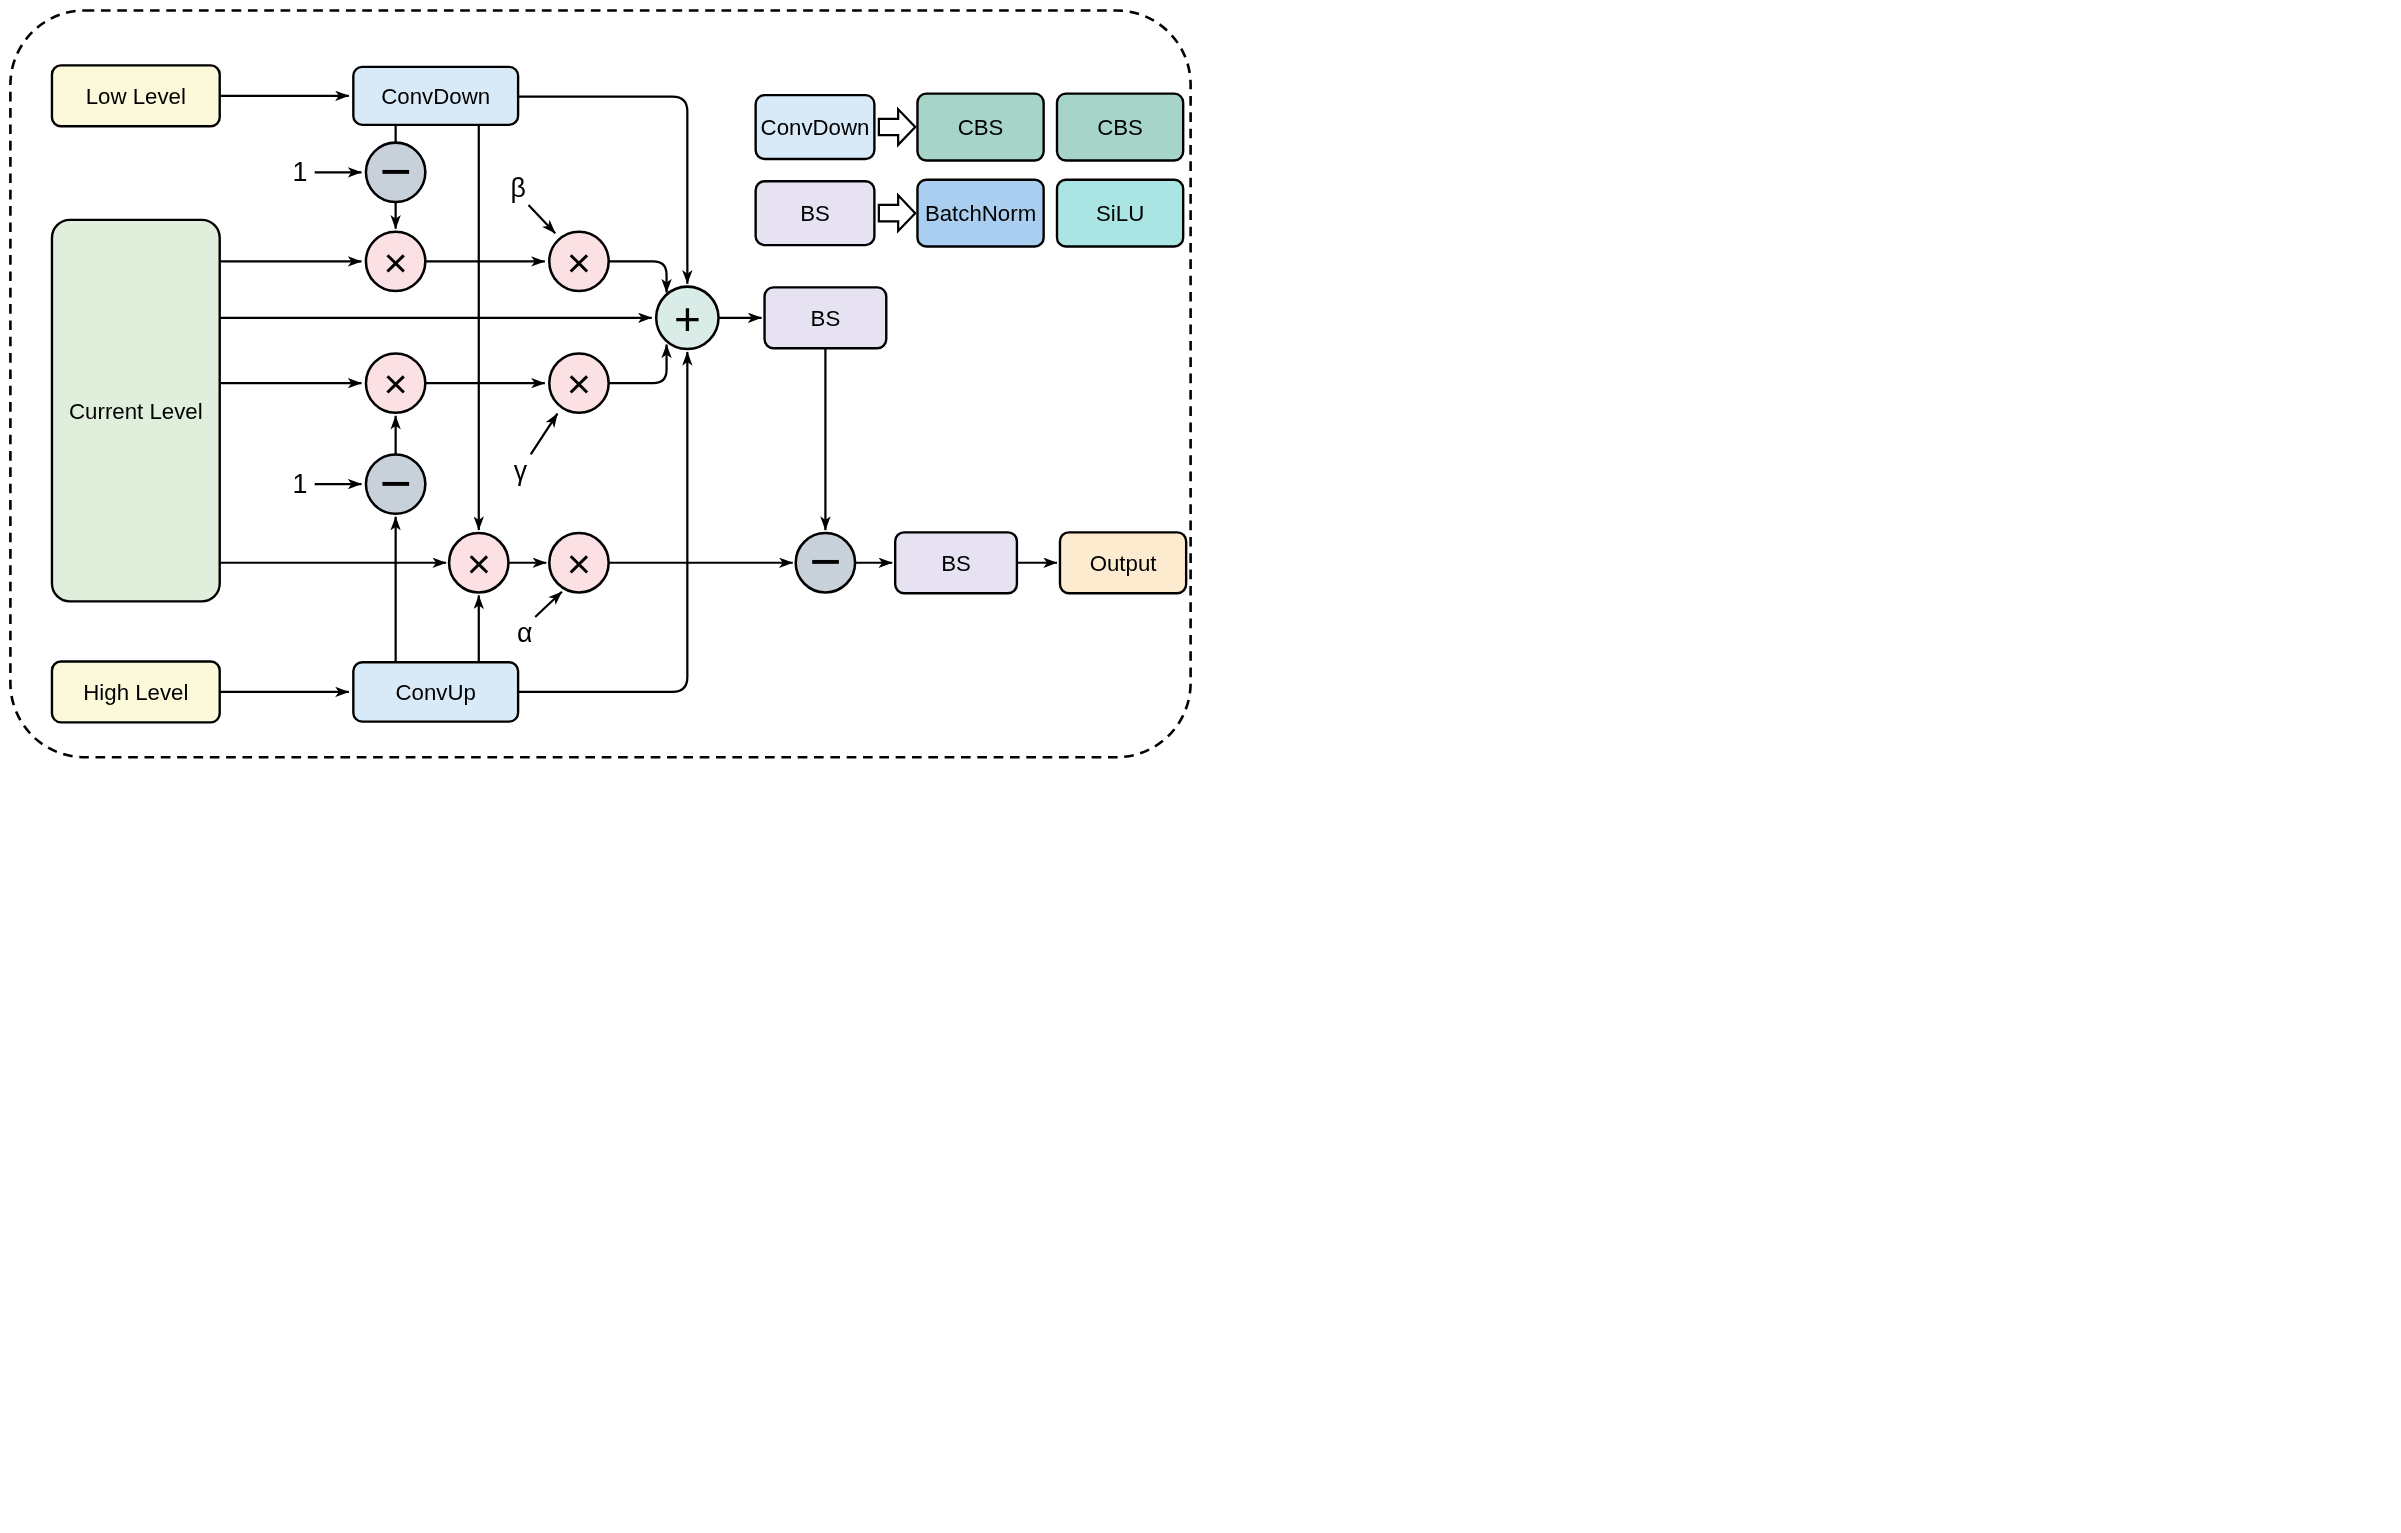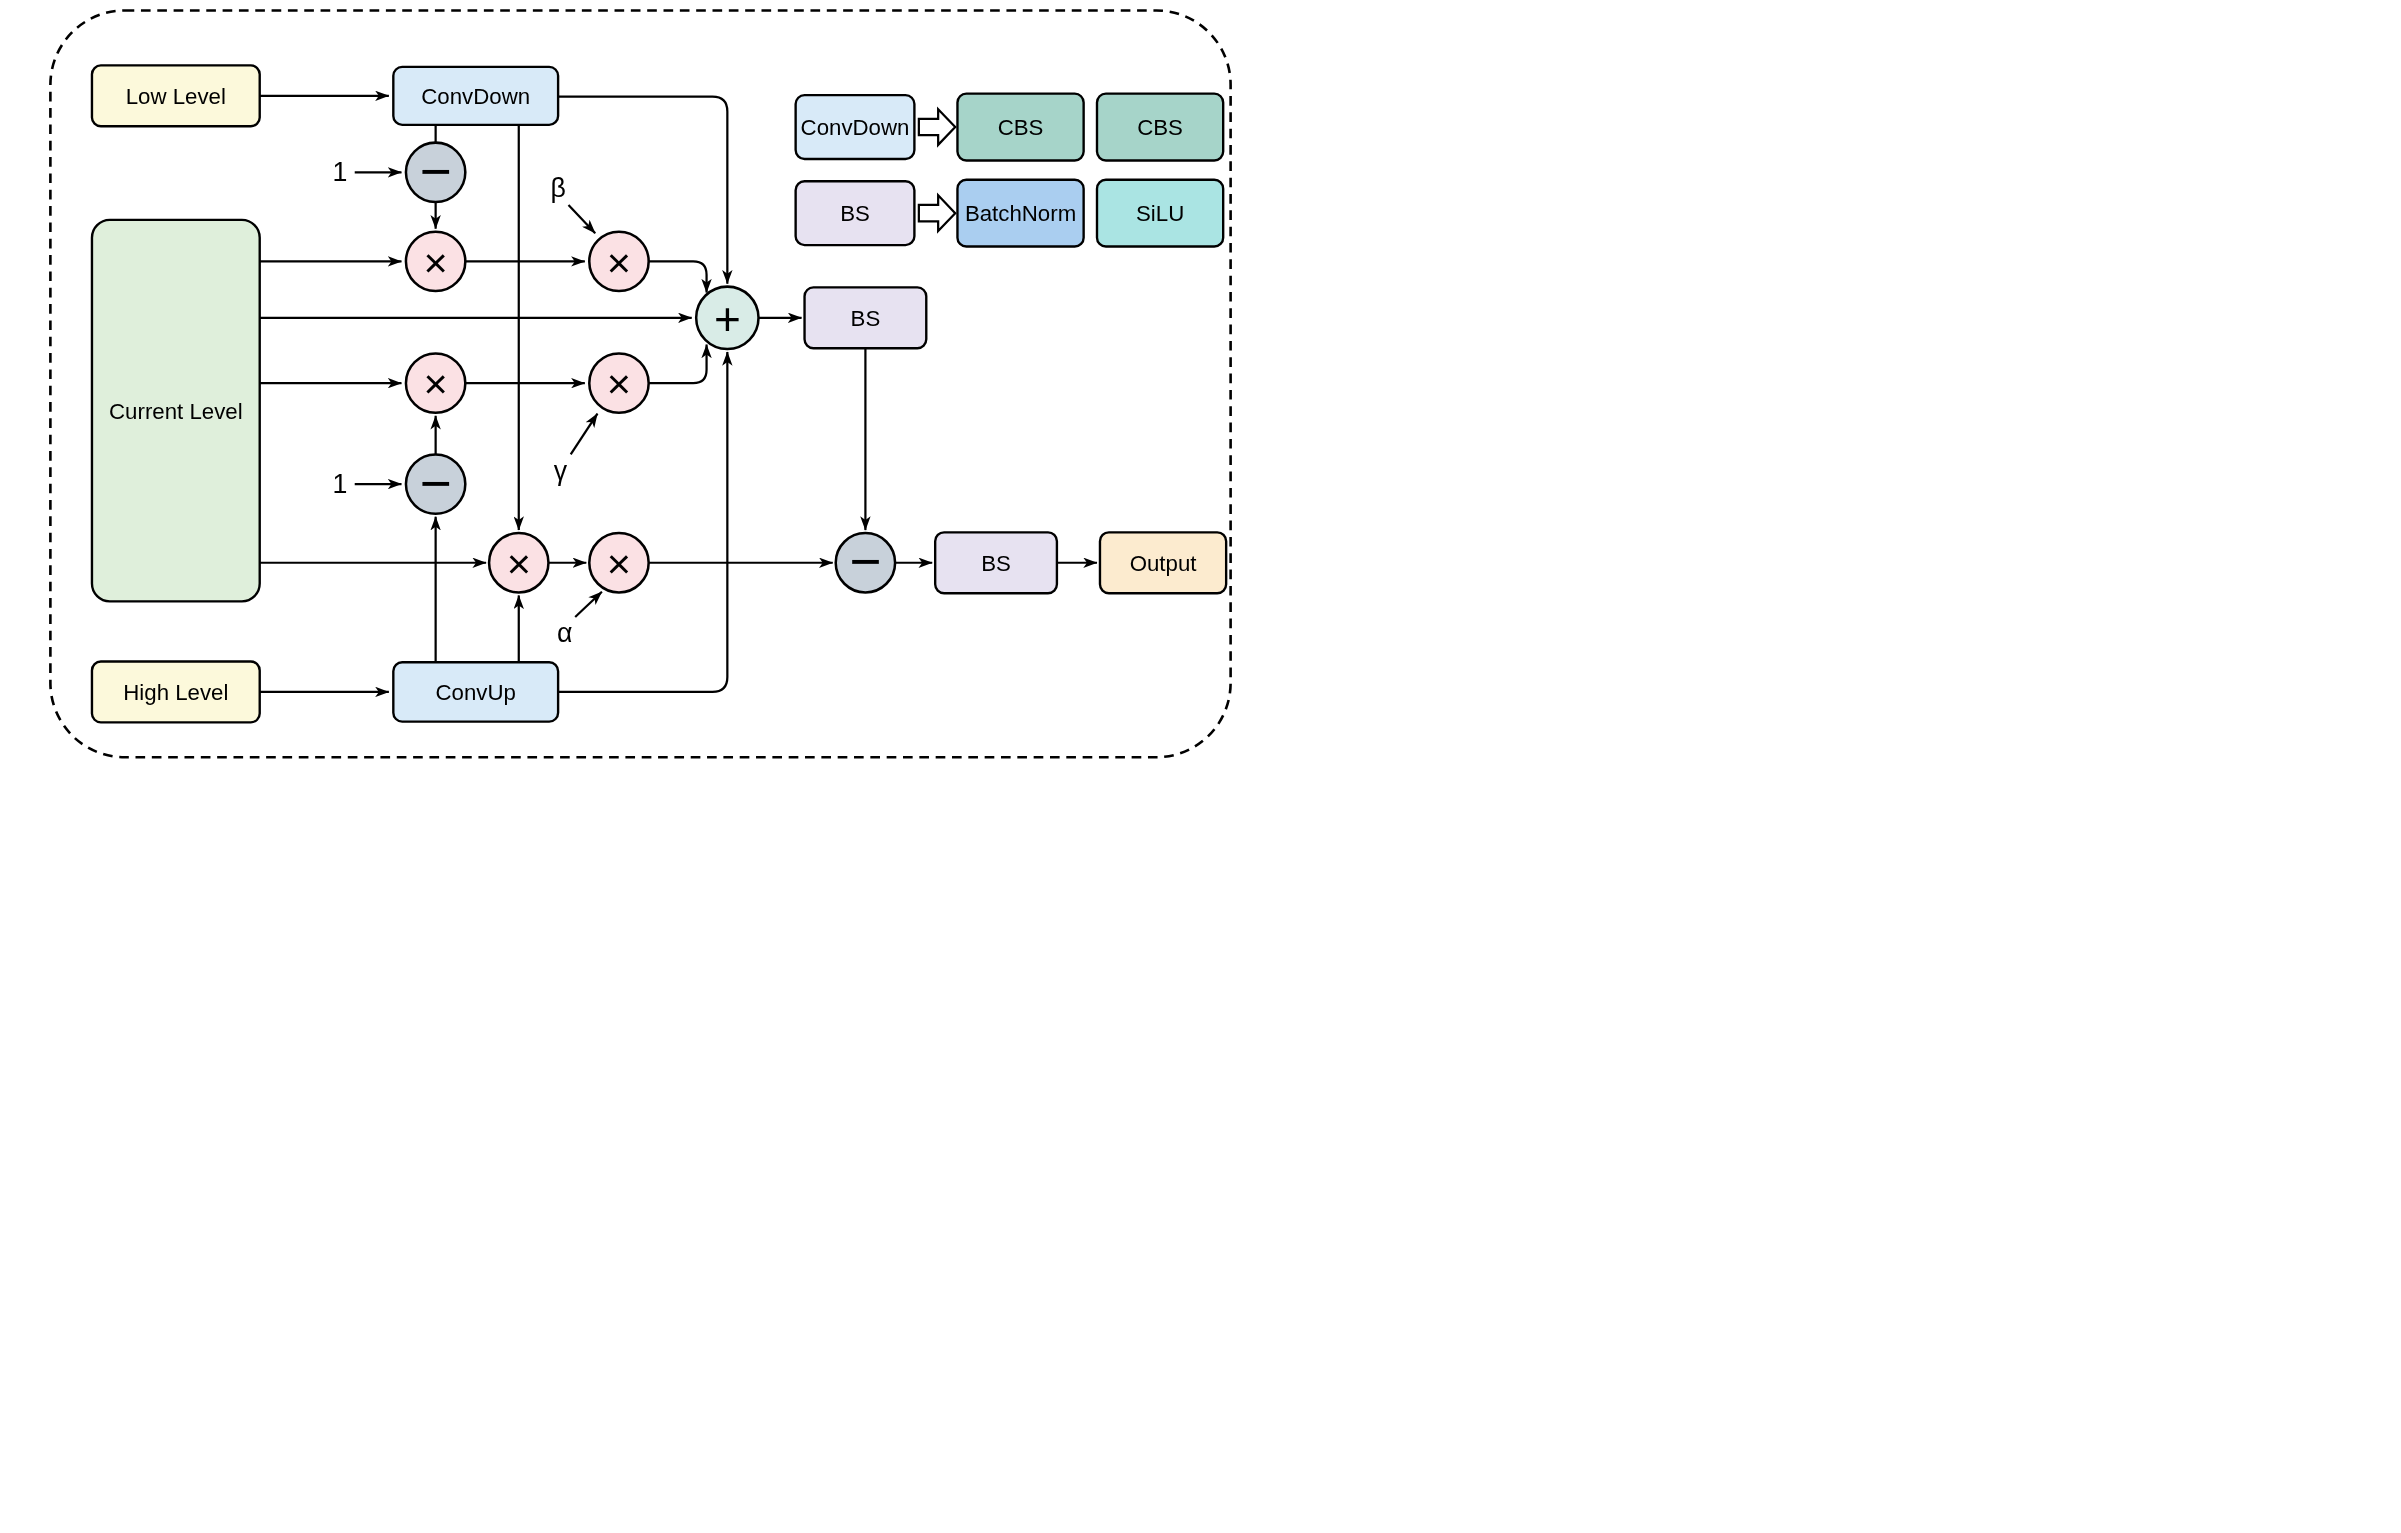--- a/index.html
+++ b/index.html
@@ -6,21 +6,20 @@
     margin: 0;
     padding: 0;
     background: #ffffff;
   }
   .canvas-wrap {
     width: 1201px;
     height: 767px;
     background: #ffffff;
     position: relative;
     font-family: "Liberation Sans", "DejaVu Sans", sans-serif;
-    margin-left: 40px;
   }
   svg { display: block; }
   .node-rect   { stroke: #000000; stroke-width: 3.2; }
   .op-circle   { stroke: #000000; stroke-width: 3.4; }
   .edge        { stroke: #000000; stroke-width: 3; fill: none; }
   .edge-stem   { stroke: #000000; stroke-width: 3; fill: none; }
   .node-label  { font-size: 30px; fill: #000000; text-anchor: middle; dominant-baseline: central; }
   .legend-label{ font-size: 30px; fill: #000000; text-anchor: middle; dominant-baseline: central; }
   .op-label    { font-size: 56px; fill: #000000; text-anchor: middle; dominant-baseline: central; }
   .op-label-minus { font-size: 74px; fill: #000000; text-anchor: middle; dominant-baseline: central; }

